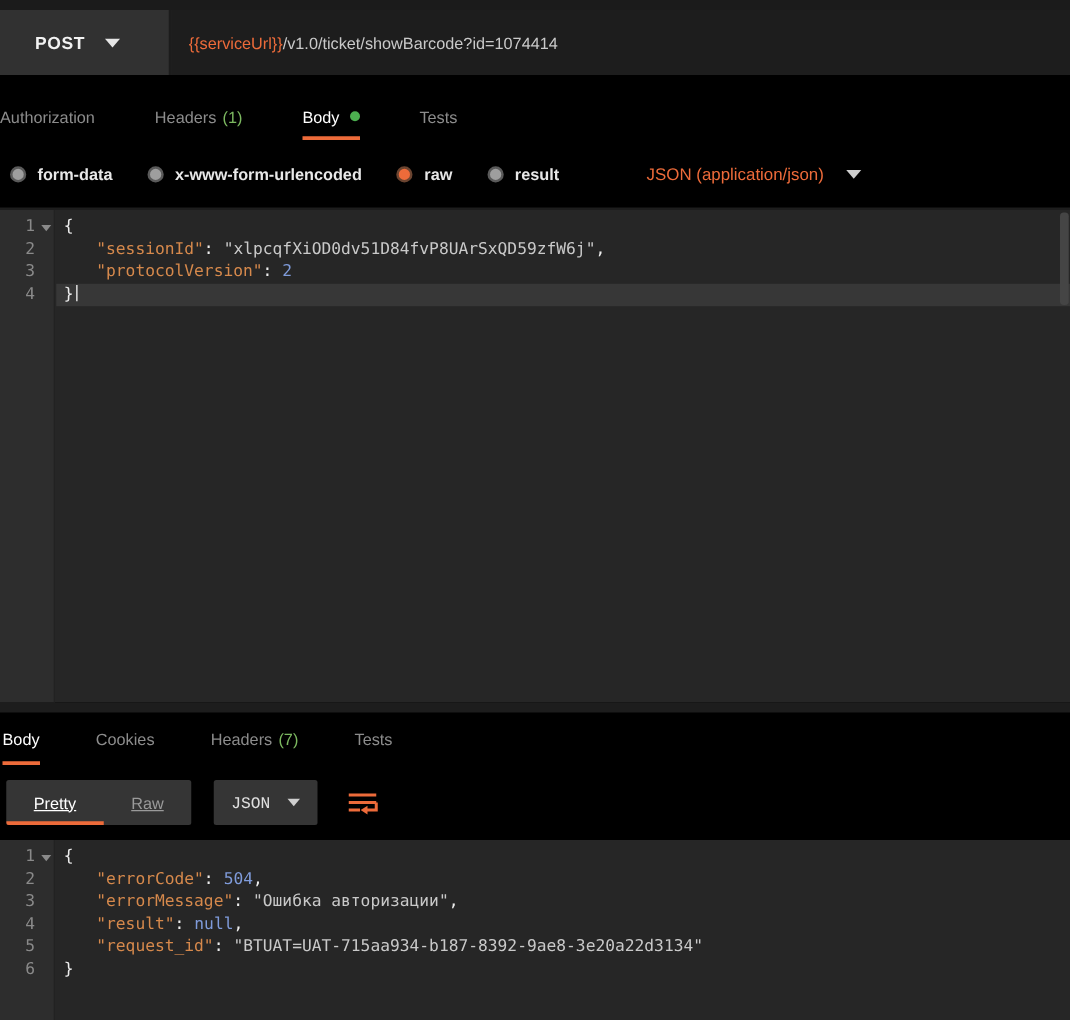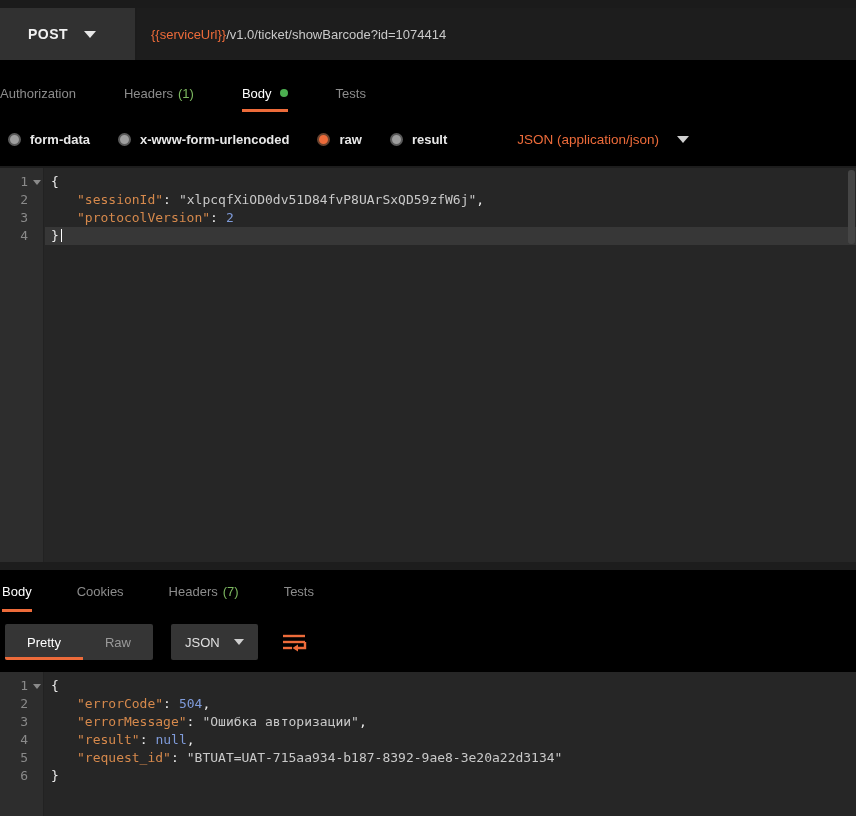--- a/index.html
+++ b/index.html
@@ -68,25 +68,25 @@
   .divider { position:absolute; top:562px; left:0; width:100%; height:8px; background:#1d1d1d; }
 
   
   .resp-tabs { position:absolute; top:570px; left:0; width:100%; height:42px;
     display:flex; align-items:stretch; gap:45px; padding-left:2px; font-size:13px; color:#8c8c8c; }
 
   
   .resp-toolbar { position:absolute; top:612px; left:0; width:100%; height:60px;
     display:flex; align-items:center; padding-left:5px; }
   .seg { display:flex; height:36px; background:#353535; border-radius:2px; overflow:hidden; }
-  .seg-btn { position:relative; padding:0 22px; display:flex; align-items:center; color:#9a9a9a; font-size:13px; cursor:pointer; }
+  .seg-btn { position:relative; padding:0 22px; display:flex; align-items:center; color:#9a9a9a; font-size:13px; cursor:pointer;text-decoration:underline; }
   .seg-btn.active { color:#ffffff; }
   .seg-btn.active::after { content:""; position:absolute; left:0; right:0; bottom:0; height:3px; background:var(--accent); }
   .lang-dd { margin-left:18px; height:36px; background:#353535; border-radius:2px;
-    display:flex; align-items:center; padding:0 14px; gap:14px; color:#e0e0e0; font-size:13px; cursor:pointer; }
+    display:flex; align-items:center; padding:0 14px; gap:14px; color:#e0e0e0; font-size:13px; cursor:pointer;font-family:Liberation Mono, monospace; }
   .wrap-btn { margin-left:18px; width:36px; height:36px; background:transparent; border:none;
     display:flex; align-items:center; justify-content:center; cursor:pointer; }
   .wrap-btn svg path { stroke:var(--accent); }
   .wrap-btn svg polygon { fill:var(--accent); }
 </style>
 </head>
 <body>
 
 <div class="app" style="--accent: #ed6b3a; --key: #d6894c; --string: #c9c9c9; --number: #7f9bda; --punct: #ededed; --green_count: #7cb860; --body_dot: #4caf50;">
   <div class="top-strip"></div>

